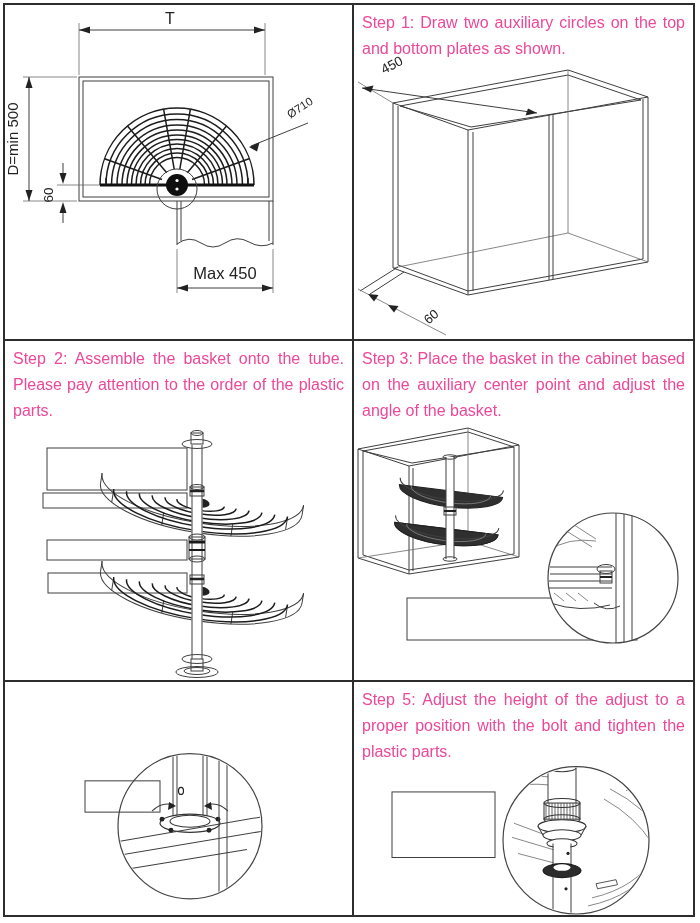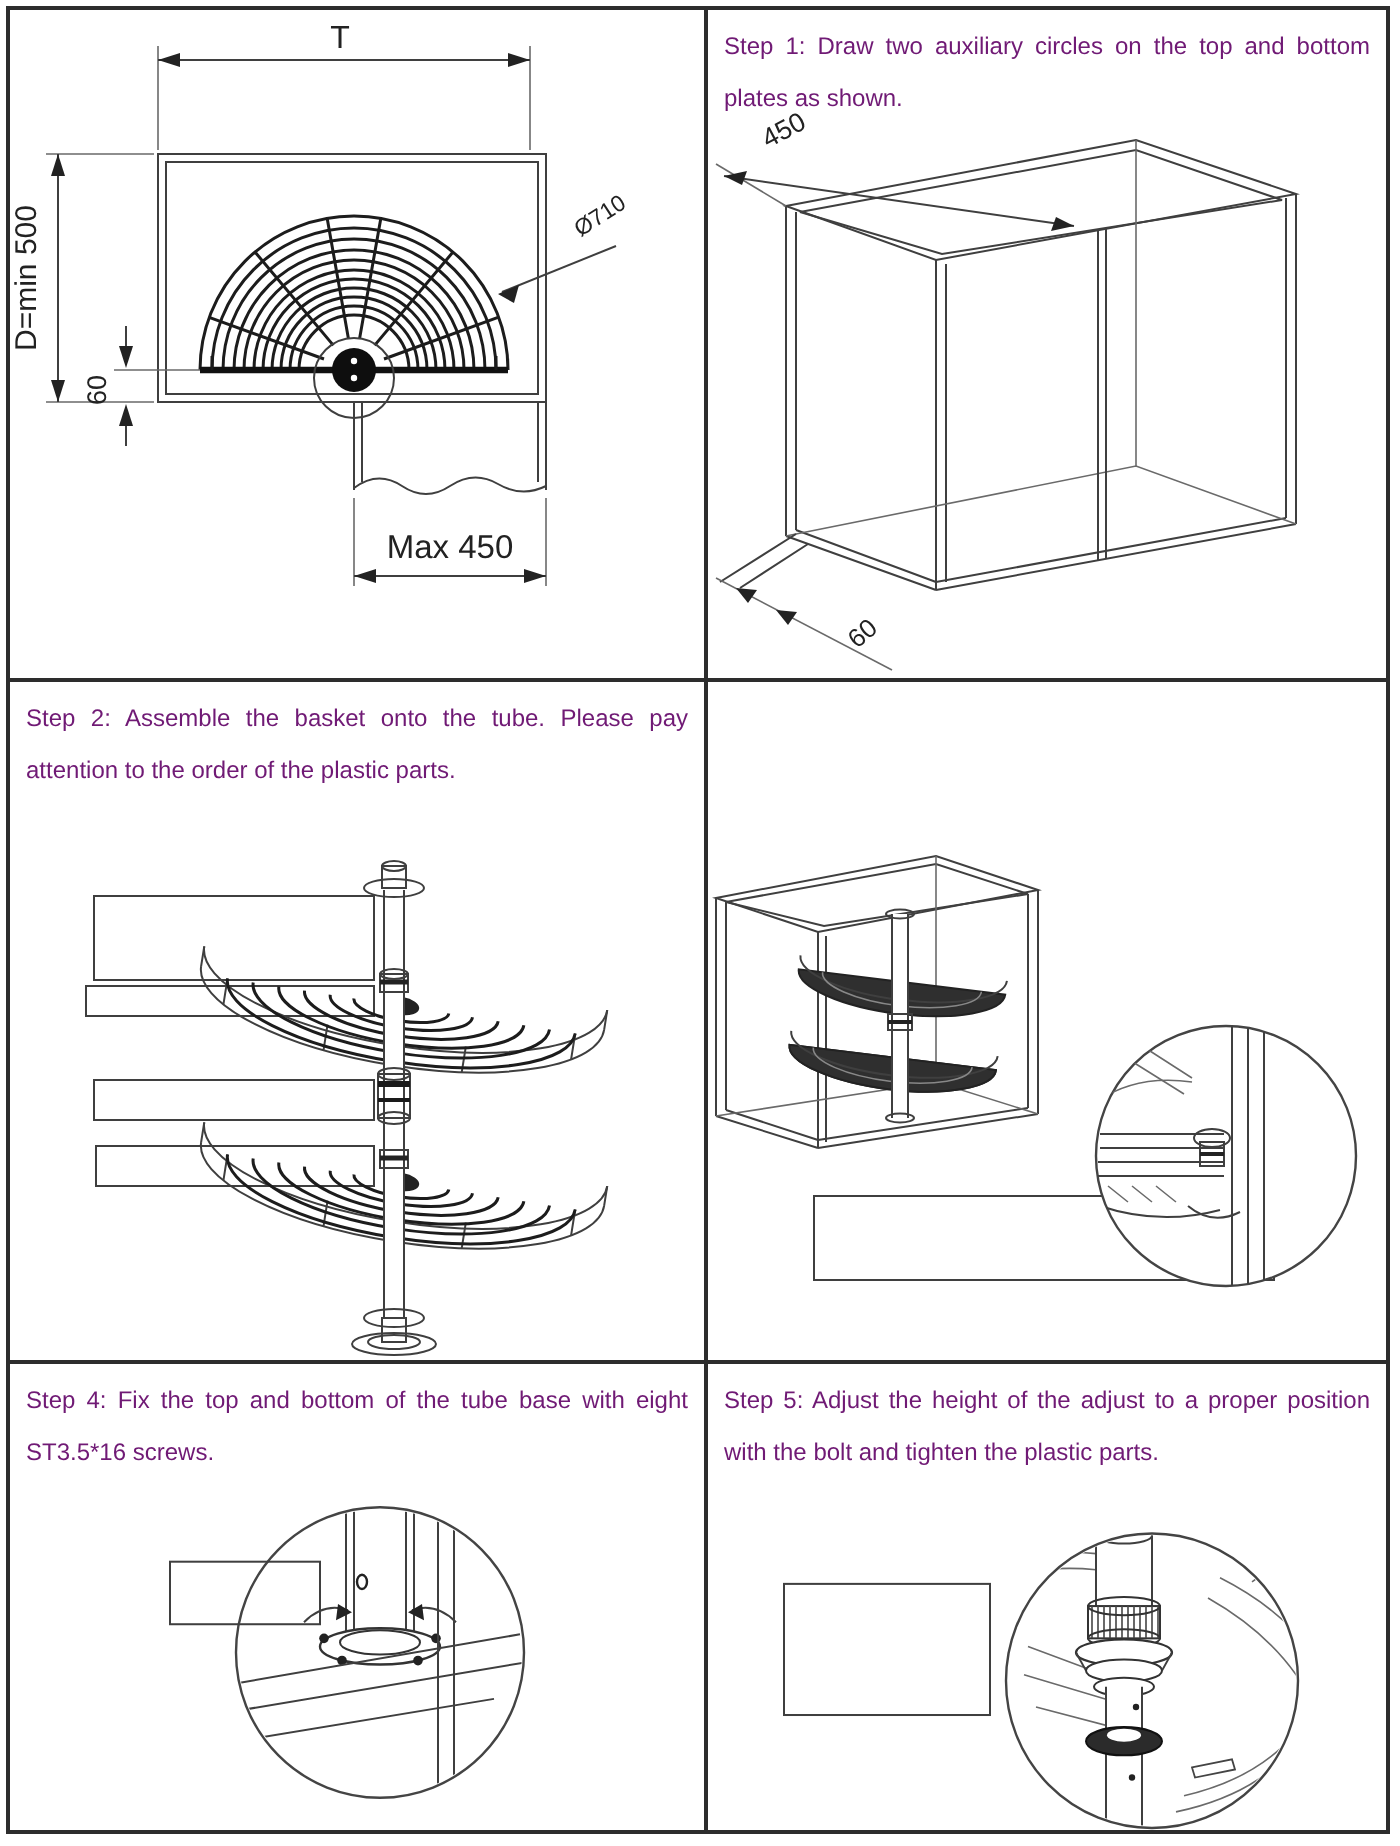--- a/index.html
+++ b/index.html
@@ -5,21 +5,21 @@
   html,body{margin:0;padding:0;background:#ffffff;}
   #stage{position:relative;width:700px;height:923px;background:#ffffff;overflow:hidden;
          font-family:"Liberation Sans",sans-serif;}
   #sheet{position:absolute;left:3px;top:3px;width:692px;height:914px;box-sizing:border-box;
          border:2px solid #2d2d2d;display:grid;grid-template-columns:349px 1fr;
          grid-template-rows:336px 341px 1fr;background:#fff;}
   .cell{position:relative;box-sizing:border-box;overflow:hidden;background:#fff;}
   .cell.bR{border-right:2px solid #2d2d2d;}
   .cell.bB{border-bottom:2px solid #2d2d2d;}
   .step-text{position:relative;z-index:2;margin:0;padding:5px 8px 0 8px;
-             font-size:12px;line-height:26px;text-align:justify;color:#701a75;}
+             font-size:16px;line-height:26px;text-align:justify;color:#ec4899;}
   .draw{position:absolute;inset:0;width:100%;height:100%;z-index:1;}
   svg{display:block;}
   svg text{font-family:"Liberation Sans",sans-serif;fill:#222222;}
   .ln{stroke:#3f3f3f;fill:none;stroke-width:1;}
   .thin{stroke:#6a6a6a;fill:none;stroke-width:0.8;}
   .dk{stroke:#1c1c1c;fill:none;stroke-width:1.5;}
   .arr{fill:#222;stroke:none;}
 </style>
 </head>
 <body>
@@ -193,20 +193,21 @@
           </g>
           <ellipse class="ln" cx="192" cy="318" rx="15" ry="4.5" fill="#fff"></ellipse>
           <rect x="186" y="318" width="12" height="12" fill="#fff" class="ln"></rect>
           <ellipse class="ln" cx="192" cy="331" rx="21" ry="5.5" fill="#fff" stroke-width="1.2"></ellipse>
           <ellipse class="ln" cx="192" cy="330" rx="13" ry="3.5"></ellipse>
         </g>
       </svg>
     </div>
 
     <div class="cell bB">
+      <p class="step-text">Step 3: Place the basket in the cabinet based on the auxiliary center point and adjust the angle of the basket.</p>
       <svg class="draw" viewBox="0 0 339 339" preserveAspectRatio="none">
         <defs>
             <clipPath id="c4">
               <circle cx="259" cy="237" r="65"></circle>
             </clipPath>
           </defs>
         <g>
           <path class="ln" d="M4,108 L114,87 L165,104 L55,125 Z"></path>
           <path class="ln" d="M9,110 L114,91 L160,106 L58,122 Z"></path>
           <path class="ln" d="M4,108 V217 M9,110 V214 M165,104 V216 M160,106 V213 M55,125 V233 M59,127 V230"></path>
@@ -242,21 +243,20 @@
           <rect x="246" y="230" width="12" height="12" fill="#fff" class="ln"></rect>
           <path d="M246,236 h12" stroke="#222" stroke-width="2"></path>
           <path class="ln" d="M240,262 q12,10 26,3" stroke-width="1.2"></path>
           <path class="thin" d="M206,186 L238,206 M214,180 L242,198"></path>
           <path class="thin" d="M194,210 q20,-14 48,-10"></path>
         </g>
       </svg>
     </div>
 
     <div class="cell bR">
-      <p class="step-text">Step 4: Fix the top and bottom of the tube base with eight ST3.5*16 screws.</p>
       <svg class="draw" viewBox="0 0 347 231" preserveAspectRatio="none">
         <defs>
             <clipPath id="c5">
               <circle cx="185" cy="143" r="71"></circle>
             </clipPath>
           </defs>
         <circle cx="185" cy="143" r="72" fill="#fff" stroke="#444" stroke-width="1.2"></circle>
         <g clip-path="url(#c5)">
           <path class="ln" d="M168,71 V140 M172,73 V140 M198,73 V140 M202,71 V140" stroke="#333"></path>
           <ellipse cx="176" cy="108" rx="2.5" ry="3.5" stroke="#222" fill="none" stroke-width="1.2"></ellipse>

